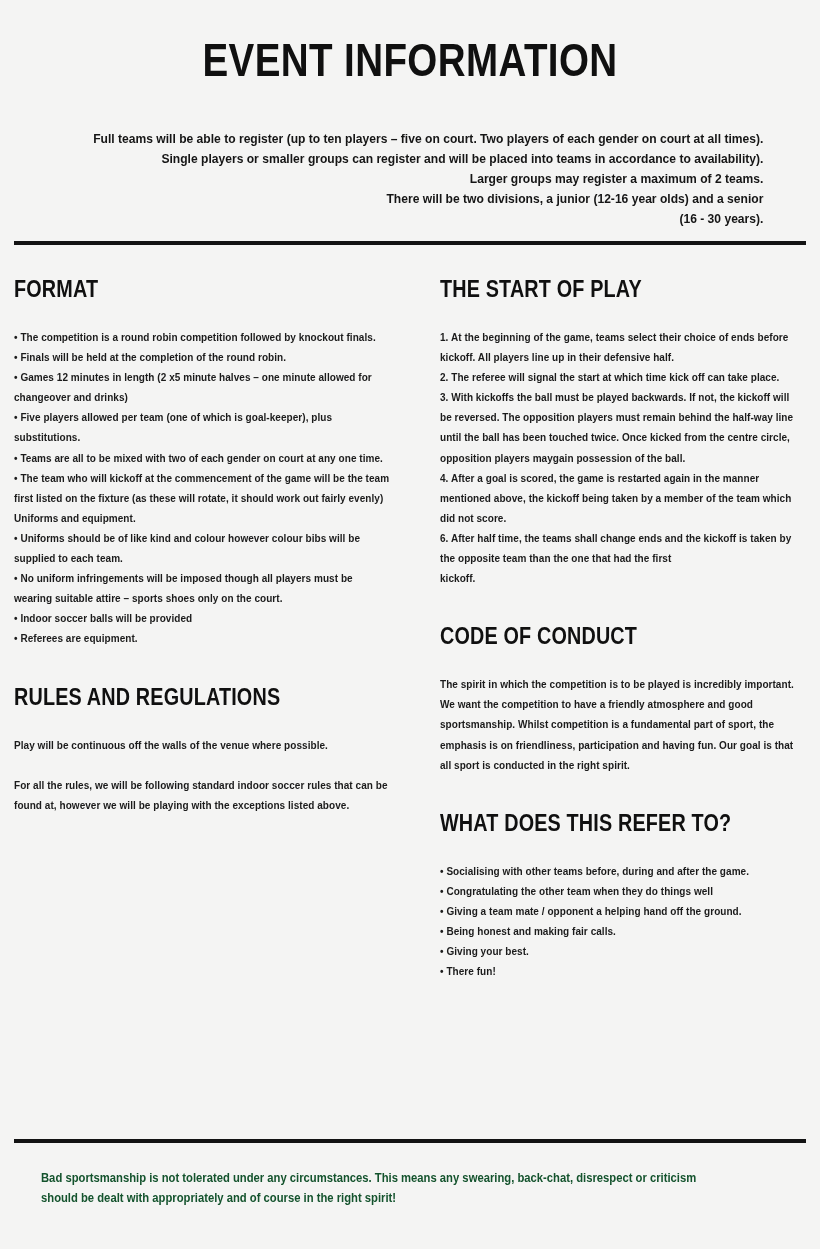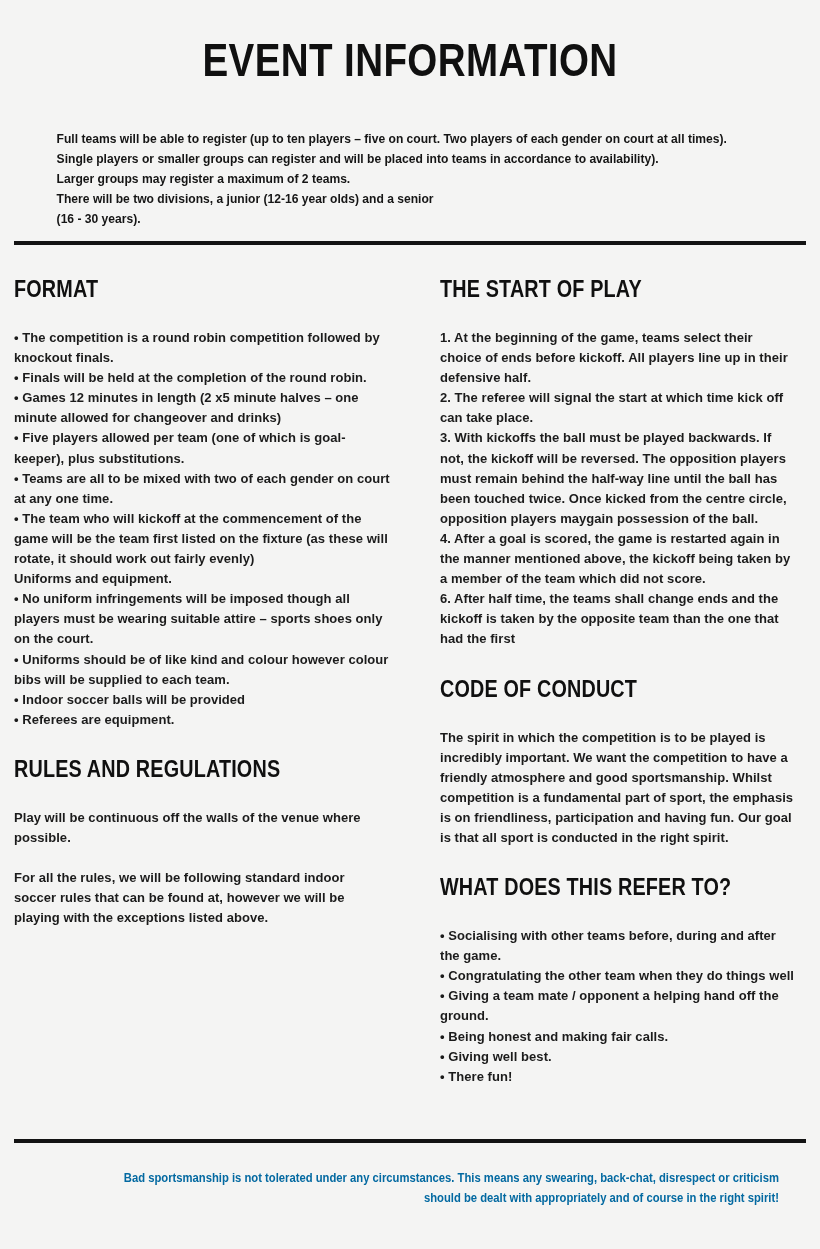--- a/index.html
+++ b/index.html
@@ -34,21 +34,21 @@
     color: #101010;
     margin: 0;
     padding-top: 36px;
     transform: scaleX(0.82);
     transform-origin: center top;
     white-space: nowrap;
   }
 
   
   .intro {
-    text-align: left;
+    text-align: right;
     margin: 0;
     padding: 46px 30px 0 30px;
     font-size: 13px;
     line-height: 20px;
     font-weight: bold;
     color: #151515;
   }
   .intro .line {
     display: block;
     transform: scaleX(0.93);
@@ -95,25 +95,25 @@
     font-size: 23px;
     line-height: 26px;
     letter-spacing: 0.2px;
     color: #101010;
     margin: 0 0 26px 0;
     transform: scaleX(0.86);
     transform-origin: left center;
     white-space: nowrap;
   }
   .section + .section {
-    margin-top: 26px;
+    margin-top: 34px;
   }
 
   .body-text {
-    font-size: 13px;
+    font-size: 10px;
     line-height: 20.1px;
     font-weight: bold;
     color: #1b1b1b;
     margin: 0;
     letter-spacing: 0.05px;
   }
   .body-text .p {
     display: block;
     margin: 0;
   }
@@ -127,25 +127,25 @@
     display: block;
     margin: 0;
   }
 
   
   .footer {
     position: absolute;
     top: 1168px;
     left: 0;
     width: 820px;
-    text-align: right;
+    text-align: left;
     font-size: 12.5px;
     line-height: 20px;
     font-weight: bold;
-    color: #0369a1;
+    color: #14532d;
   }
   .footer .line {
     display: block;
     transform: scaleX(0.9);
     white-space: nowrap;
   }
 </style>
 </head>
 <body>
 
@@ -170,22 +170,22 @@
       <div class="section">
         <h2 class="section-heading">FORMAT</h2>
         <div class="body-text">
           <span class="item">• The competition is a round robin competition followed by knockout finals.</span>
           <span class="item">• Finals will be held at the completion of the round robin.</span>
           <span class="item">• Games 12 minutes in length (2 x5 minute halves – one minute allowed for changeover and drinks)</span>
           <span class="item">• Five players allowed per team (one of which is goal-keeper), plus substitutions.</span>
           <span class="item">• Teams are all to be mixed with two of each gender on court at any one time.</span>
           <span class="item">• The team who will kickoff at the commencement of the game will be the team first listed on the fixture (as these will rotate, it should work out fairly evenly)</span>
           <span class="item">Uniforms and equipment.</span>
+          <span class="item">• Uniforms should be of like kind and colour however colour bibs will be supplied to each team.</span>
           <span class="item">• No uniform infringements will be imposed though all players must be wearing suitable attire – sports shoes only on the court.</span>
-          <span class="item">• Uniforms should be of like kind and colour however colour bibs will be supplied to each team.</span>
           <span class="item">• Indoor soccer balls will be provided</span>
           <span class="item">• Referees are equipment.</span>
         </div>
       </div>
 
       <div class="section">
         <h2 class="section-heading">RULES AND REGULATIONS</h2>
         <div class="body-text">
           <span class="p">Play will be continuous off the walls of the venue where possible.</span>
           <span class="gap"></span>
@@ -199,38 +199,39 @@
     <div class="col col-right">
 
       <div class="section">
         <h2 class="section-heading">THE START OF PLAY</h2>
         <div class="body-text">
           <span class="item">1. At the beginning of the game, teams select their choice of ends before kickoff. All players line up in their defensive half.</span>
           <span class="item">2. The referee will signal the start at which time kick off can take place.</span>
           <span class="item">3. With kickoffs the ball must be played backwards. If not, the kickoff will be reversed. The opposition players must remain behind the half-way line until the ball has been touched twice. Once kicked from the centre circle, opposition players maygain possession of the ball.</span>
           <span class="item">4. After a goal is scored, the game is restarted again in the manner mentioned above, the kickoff being taken by a member of the team which did not score.</span>
           <span class="item">6. After half time, the teams shall change ends and the kickoff is taken by the opposite team than the one that had the first</span>
+          <span class="item">kickoff.</span>
         </div>
       </div>
 
       <div class="section">
         <h2 class="section-heading">CODE OF CONDUCT</h2>
         <div class="body-text">
           <span class="p">The spirit in which the competition is to be played is incredibly important. We want the competition to have a friendly atmosphere and good sportsmanship. Whilst competition is a fundamental part of sport, the emphasis is on friendliness, participation and having fun. Our goal is that all sport is conducted in the right spirit.</span>
         </div>
       </div>
 
       <div class="section">
         <h2 class="section-heading">WHAT DOES THIS REFER TO?</h2>
         <div class="body-text">
           <span class="item">• Socialising with other teams before, during and after the game.</span>
           <span class="item">• Congratulating the other team when they do things well</span>
           <span class="item">• Giving a team mate / opponent a helping hand off the ground.</span>
           <span class="item">• Being honest and making fair calls.</span>
-          <span class="item">• Giving well best.</span>
+          <span class="item">• Giving your best.</span>
           <span class="item">• There fun!</span>
         </div>
       </div>
 
     </div>
   </div>
 
   <div class="rule rule-bottom"></div>
 
   <div class="footer">

